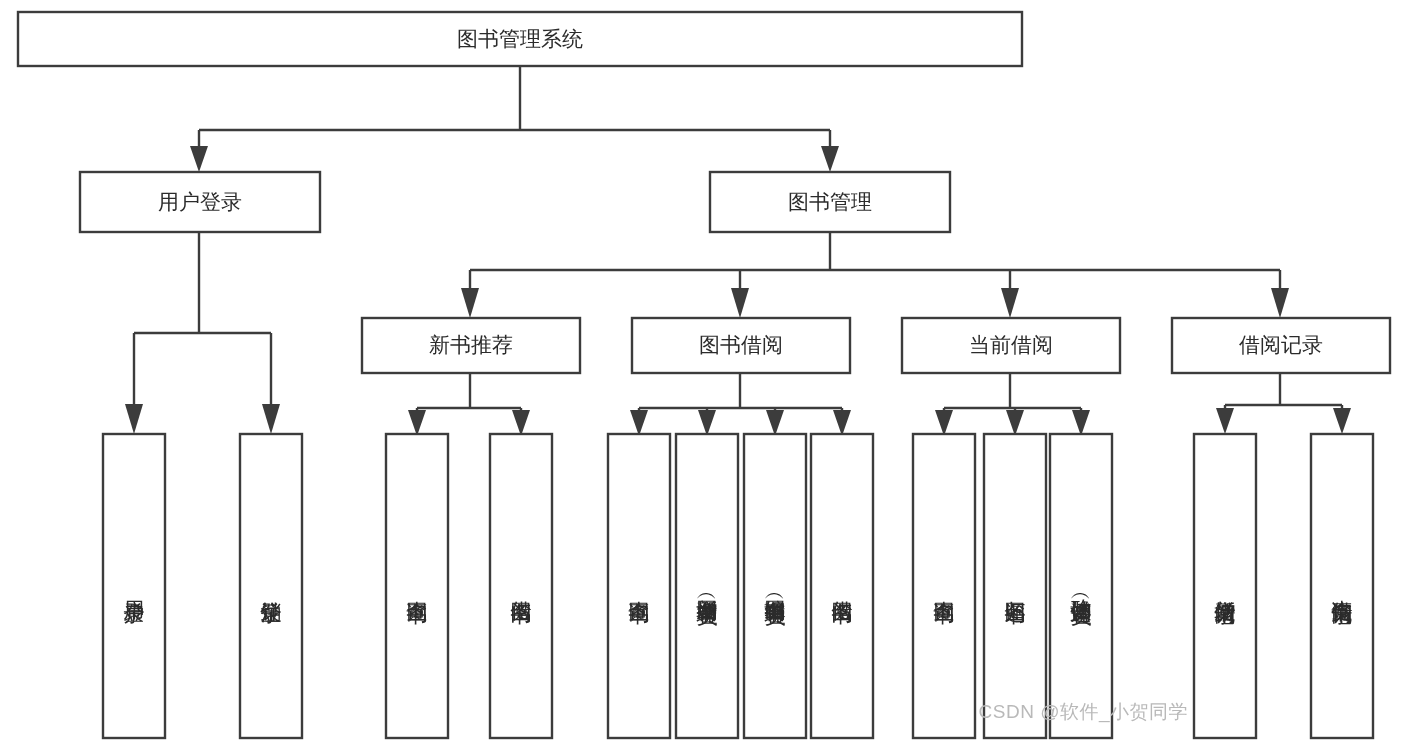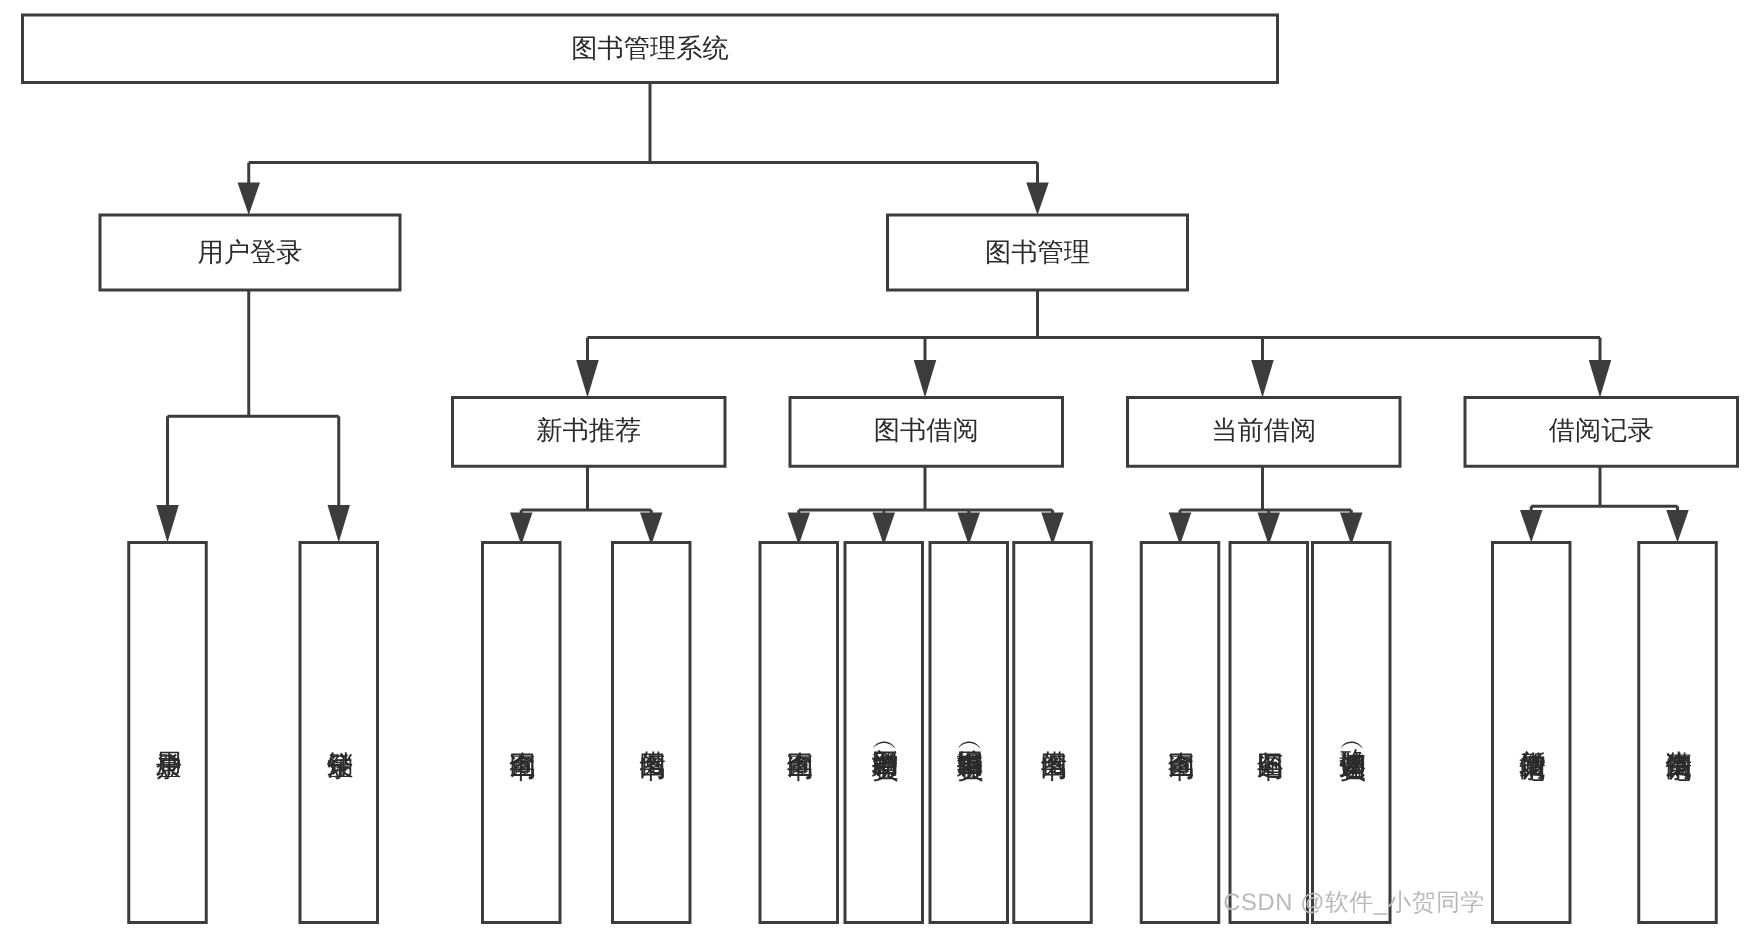--- a/index.html
+++ b/index.html
@@ -61,21 +61,21 @@
     font-size: 21px;
     line-height: 1.05;
     color: #2b2b2b;
     letter-spacing: 1px;
     white-space: nowrap;
     pointer-events: none;
   }
   .watermark {
     position: absolute;
     right: 10px;
-    bottom: 12px;
+    bottom: 22px;
     font-family: "Liberation Sans", "DejaVu Sans", sans-serif;
     font-size: 19px;
     color: #b9b9b9;
     white-space: nowrap;
     letter-spacing: 0.5px;
   }
 </style>
 </head>
 <body>
 

